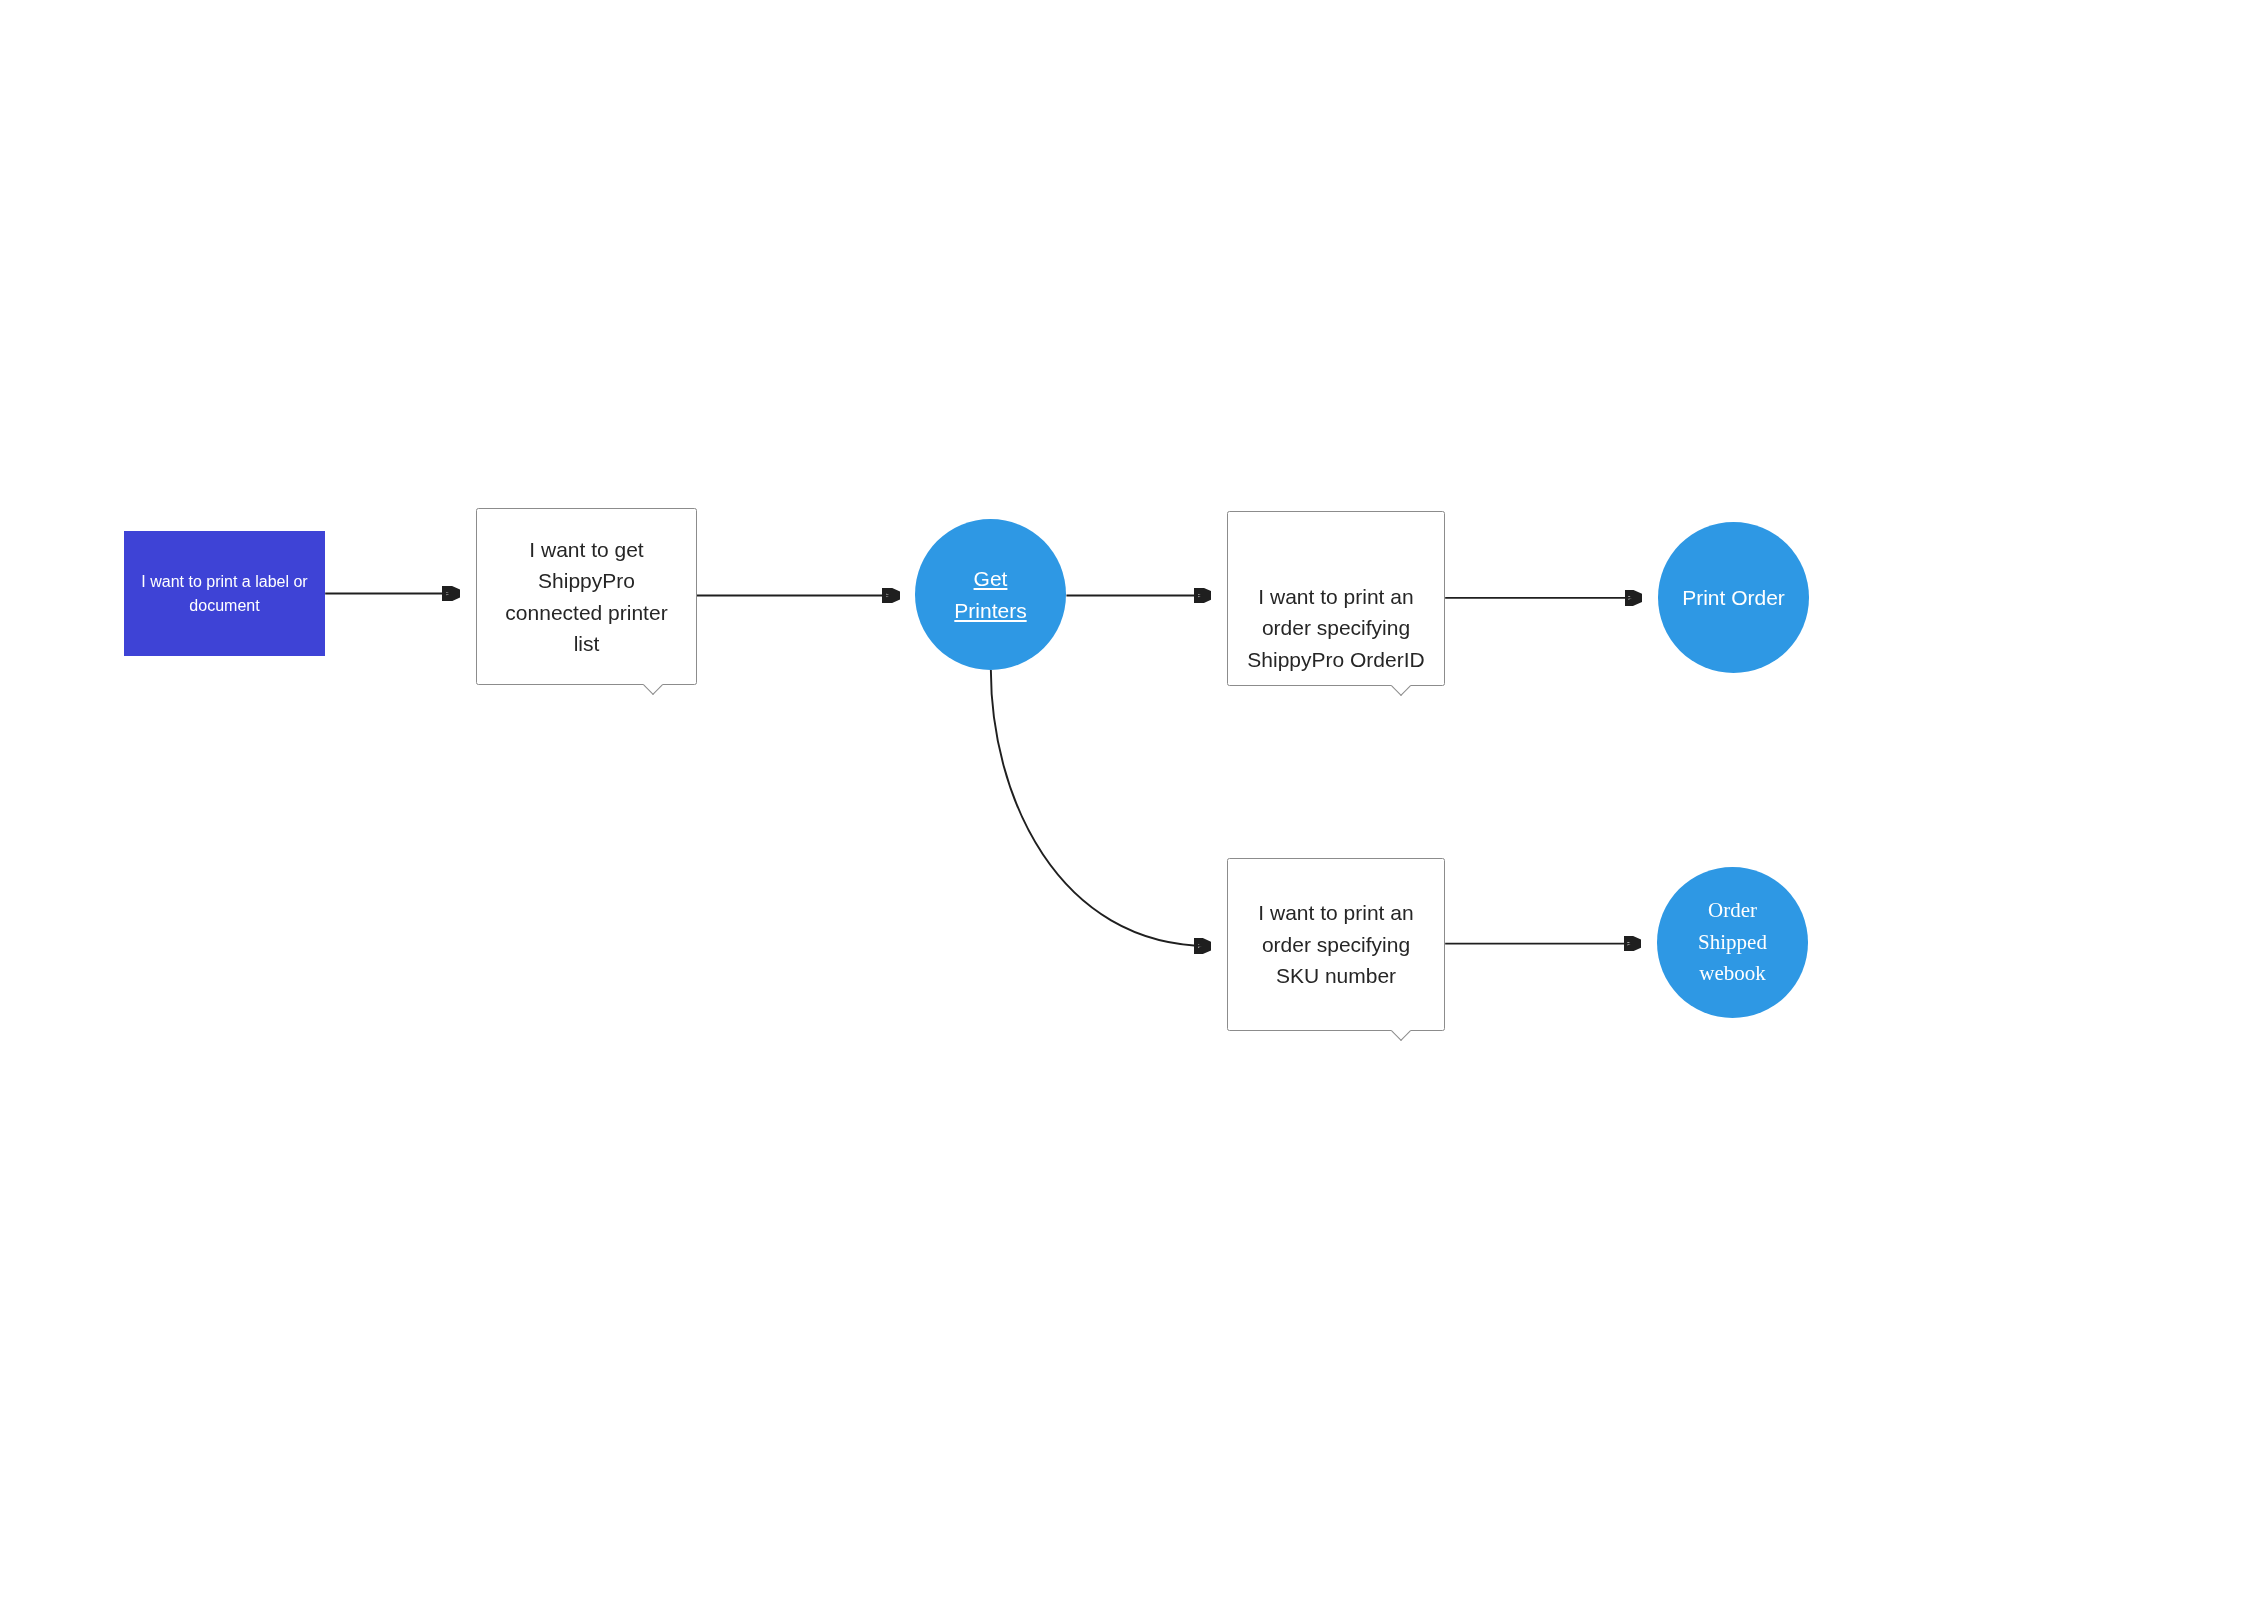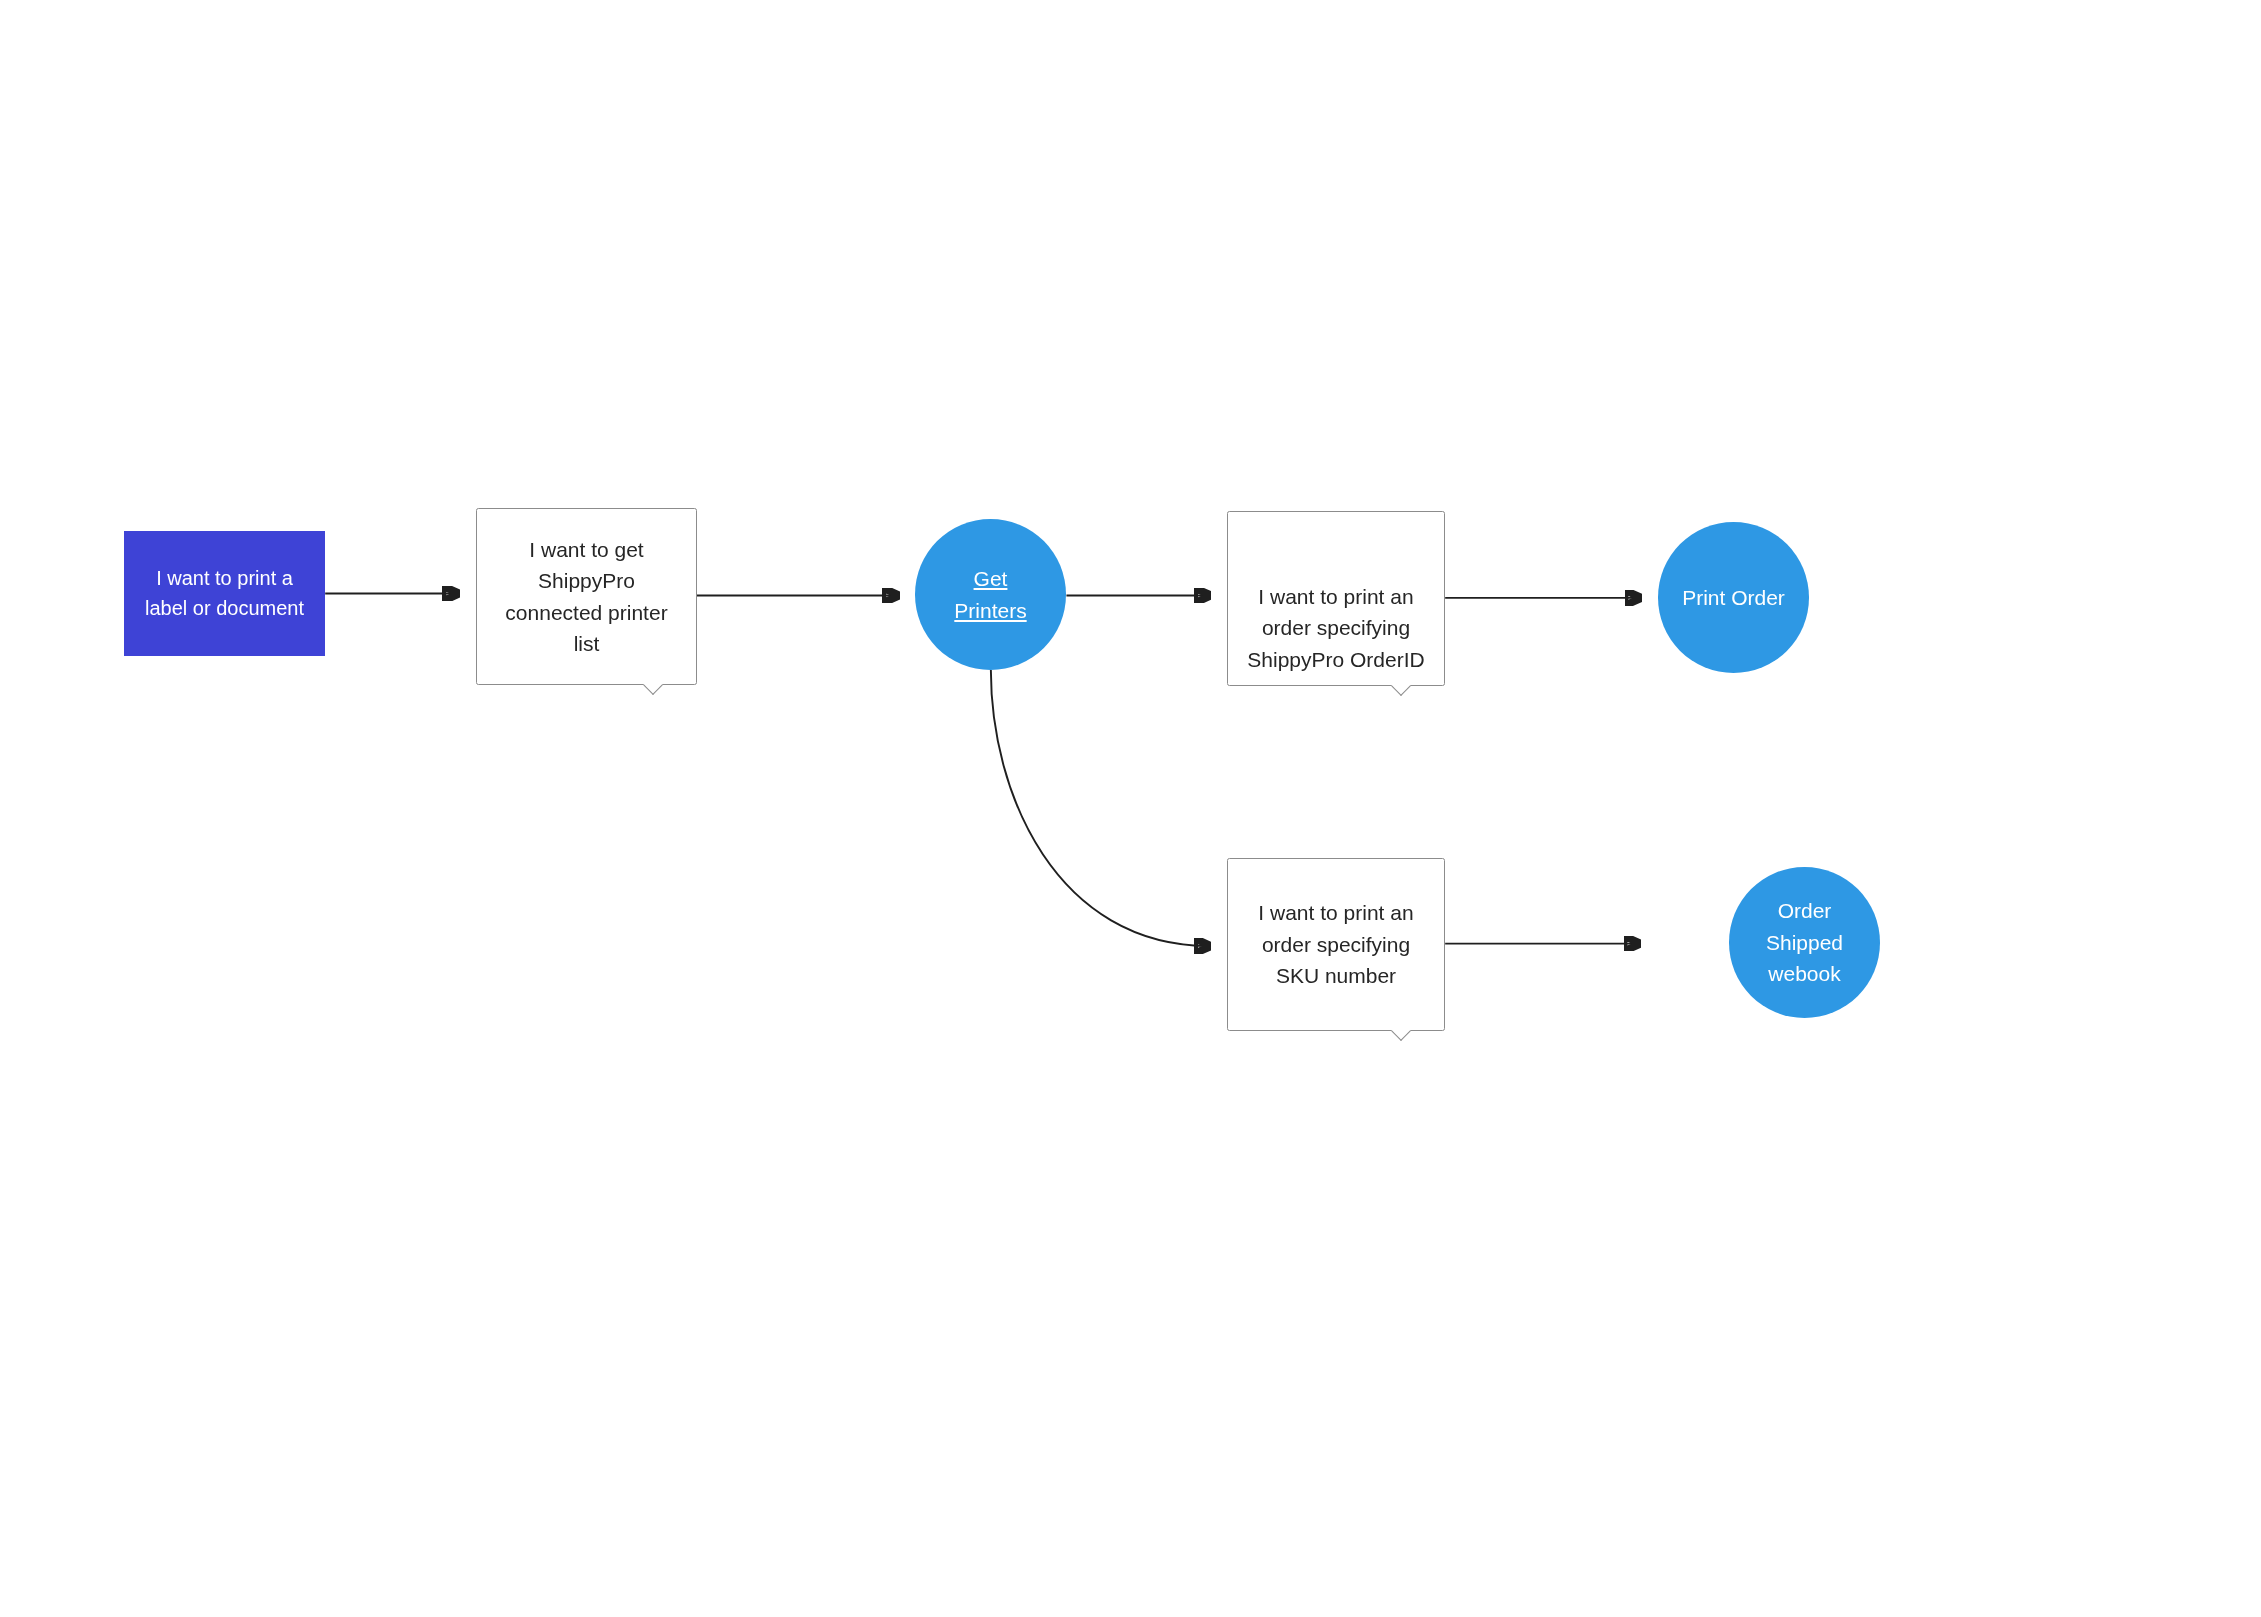--- a/index.html
+++ b/index.html
@@ -35,21 +35,21 @@
     text-align: center;
     box-sizing: border-box;
   }
   .start-rect {
     left: 124px;
     top: 531px;
     width: 201px;
     height: 125px;
     background: #3e43d6;
     color: #ffffff;
-    font-size: 20px;
+    font-size: 16px;
     line-height: 1.48;
     padding: 4.8px 10.5px;
   }
   .bubble {
     background: #ffffff;
     border: 1.4px solid #8c8c8c;
     border-radius: 2.4px;
     color: #262626;
     font-size: 21px;
     line-height: 1.5;
@@ -104,24 +104,25 @@
     height: 151px;
     text-decoration: underline;
   }
   .circle-print-order {
     left: 1658px;
     top: 522px;
     width: 151px;
     height: 151px;
   }
   .circle-order-shipped {
-    left: 1729px;
+    left: 1657px;
     top: 867px;
     width: 151px;
     height: 151px;
+    font-family: Liberation Serif, serif;
   }
   .label {
     display: block;
   }
 </style>
 </head>
 <body>
 
 <div class="canvas">
 

